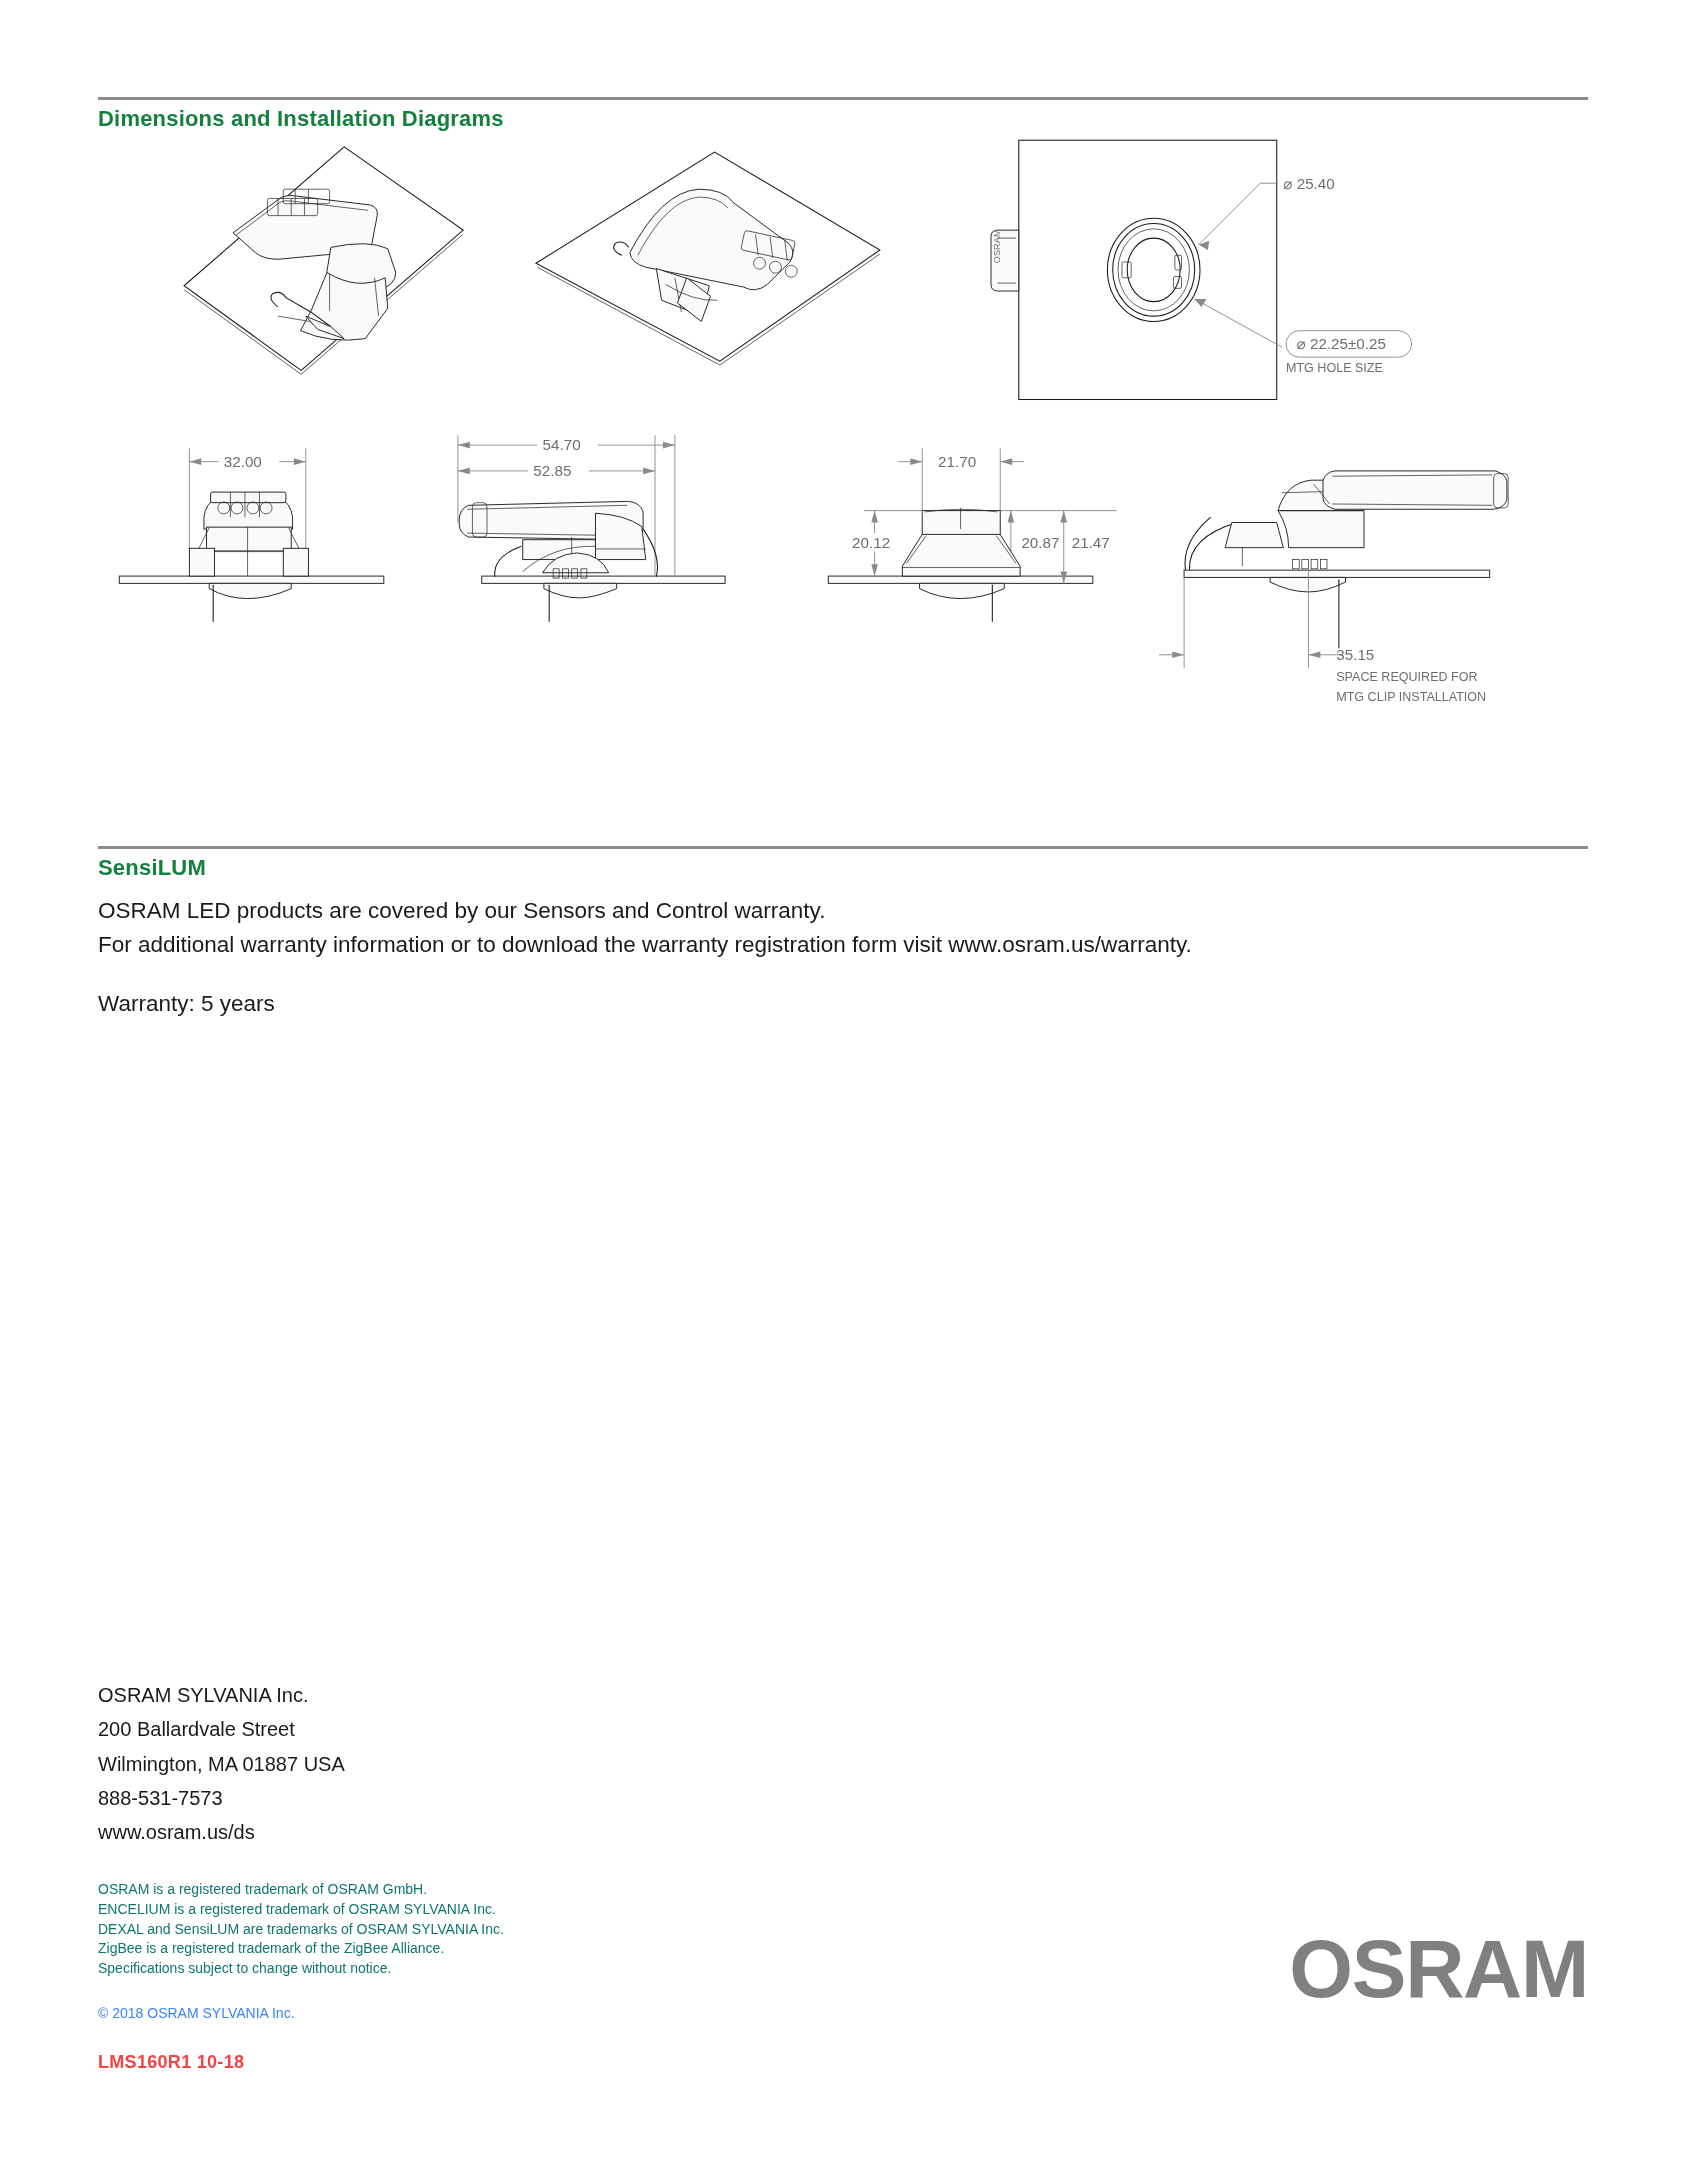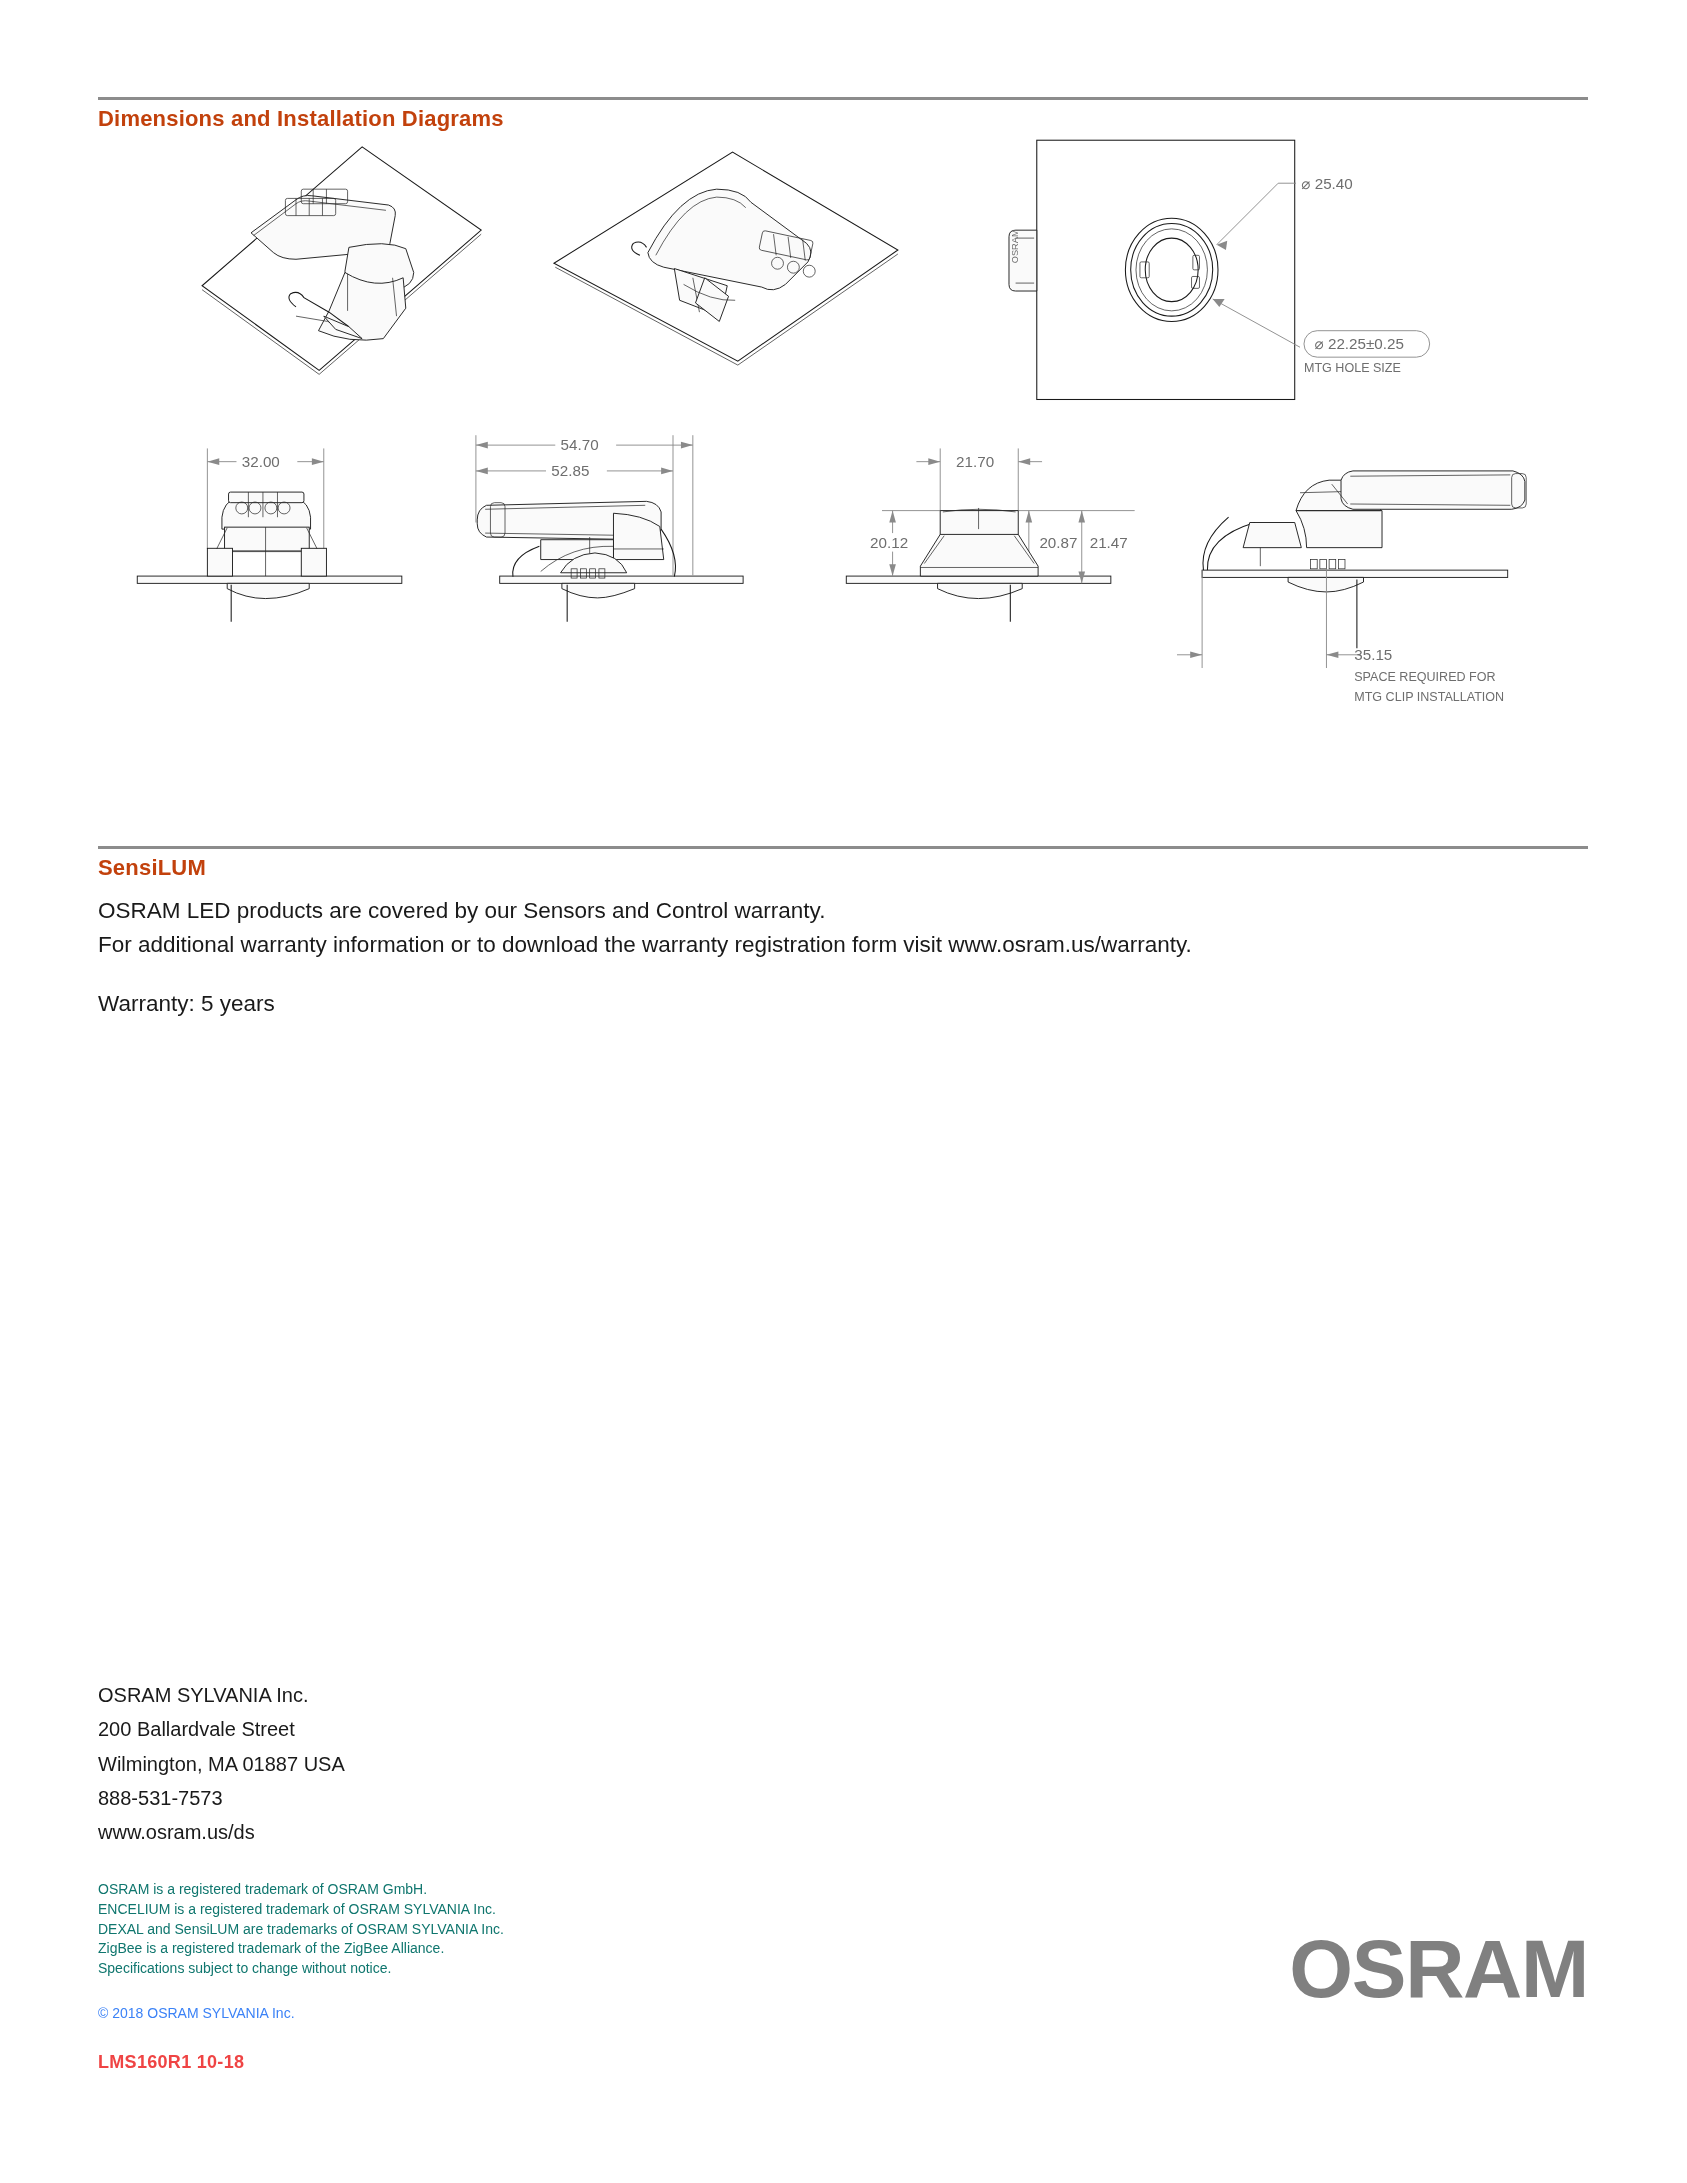--- a/index.html
+++ b/index.html
@@ -16,27 +16,27 @@
   .rule {
     position:absolute;
     left:98px; width:1490px; height:2.6px;
     background:#8c8c8c;
   }
   .sec-title {
     position:absolute;
     left:98px;
     font-size:22px;
     font-weight:bold;
-    color:#c2410c;
+    color:#15803d;
     letter-spacing:0.2px;
     white-space:nowrap;
   }
 
   
-  #drawings { position:absolute; left:18px; top:0; width:1566px; height:754px; }
+  #drawings { position:absolute; left:0; top:0; width:1566px; height:754px; }
   #drawings svg { display:block; }
 
   
   .body-text {
     position:absolute;
     left:98px;
     font-size:22.5px;
     color:#1a1a1a;
     line-height:33px;
     white-space:nowrap;

